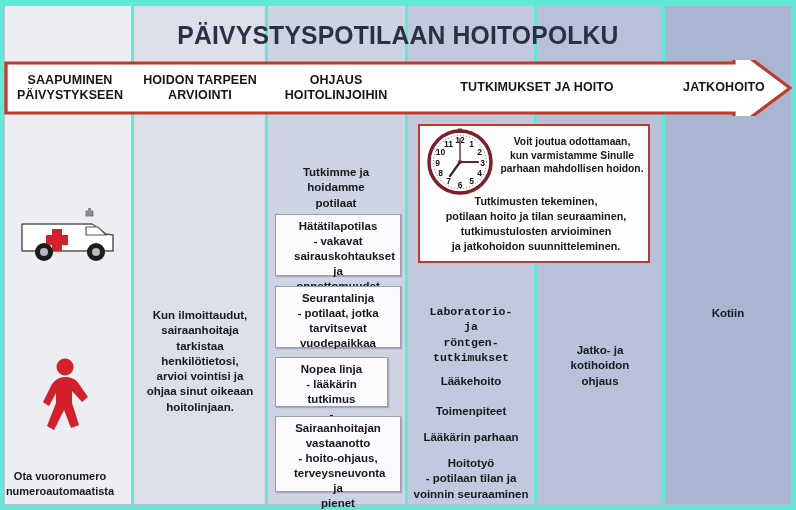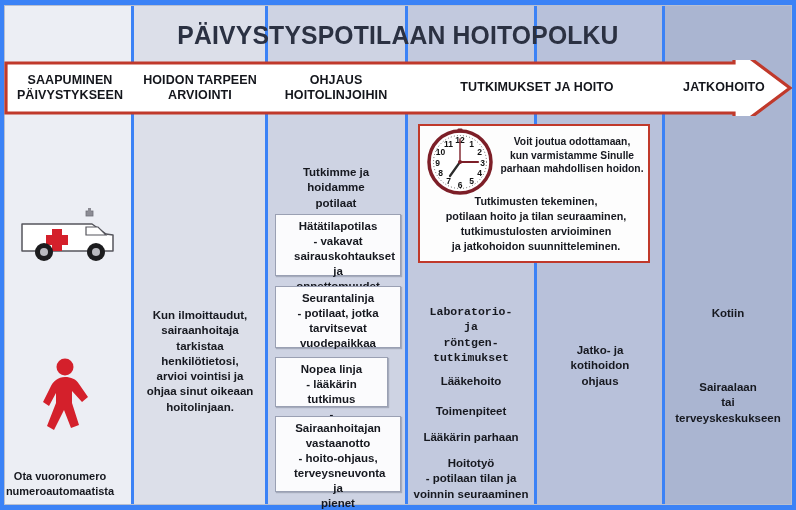--- a/index.html
+++ b/index.html
@@ -8,21 +8,21 @@
     background: #ffffff;
   }
   body {
     font-family: "Liberation Sans", sans-serif;
   }
   #stage {
     position: relative;
     width: 796px;
     height: 510px;
     overflow: hidden;
-    background: #3b82f6;
+    background: #5eead4;
   }
 
   
   .band {
     position: absolute;
     top: 6px;
     bottom: 6px;
   }
   .band-1 { left: 5px;   width: 126px; background: #eceef4; }
   .band-2 { left: 134px; width: 131px; background: #dcdfe9; }
@@ -268,15 +268,14 @@
 
   <div class="coltext" style="left:412px; top:272px; width:118px;font-family:Liberation Mono, monospace;">Laboratorio-<br>ja<br>röntgen-<br>tutkimukset</div>
   <div class="coltext" style="left:412px; top:342px; width:118px;">Lääkehoito</div>
   <div class="coltext" style="left:412px; top:372px; width:118px;">Toimenpiteet</div>
   <div class="coltext" style="left:412px; top:398px; width:118px;">Lääkärin parhaan</div>
   <div class="coltext" style="left:412px; top:424px; width:118px;">Hoitotyö<br>- potilaan tilan ja<br>voinnin seuraaminen</div>
 
   <div class="coltext" style="left:541px; top:311px; width:118px;">Jatko- ja<br>kotihoidon<br>ohjaus</div>
 
   <div class="coltext" style="left:669px; top:274px; width:118px;">Kotiin</div>
-  <div class="coltext" style="left:669px; top:348px; width:118px;">Sairaalaan<br>tai<br>terveyskeskukseen</div>
 
 </div>
 
 </body></html>

